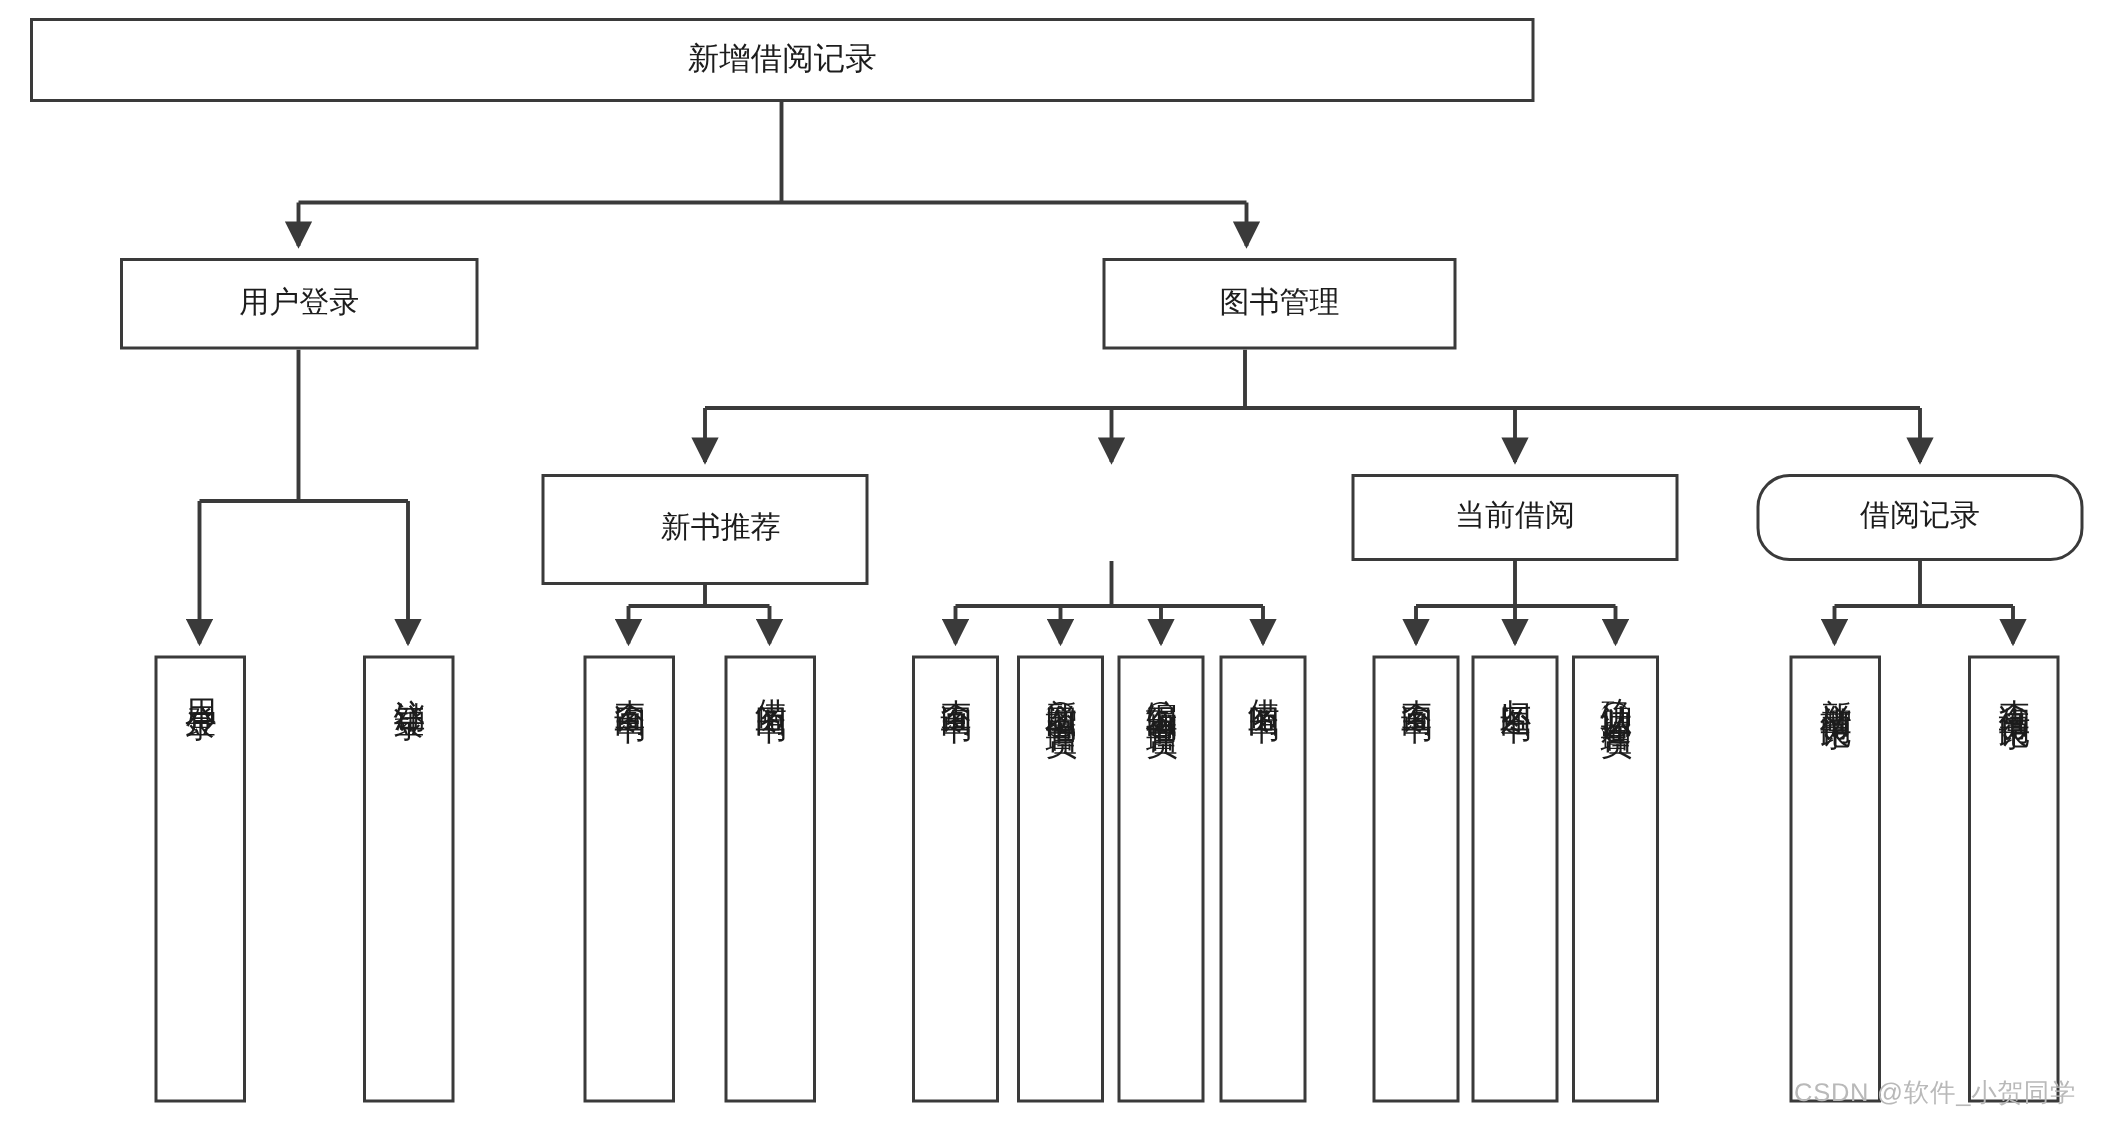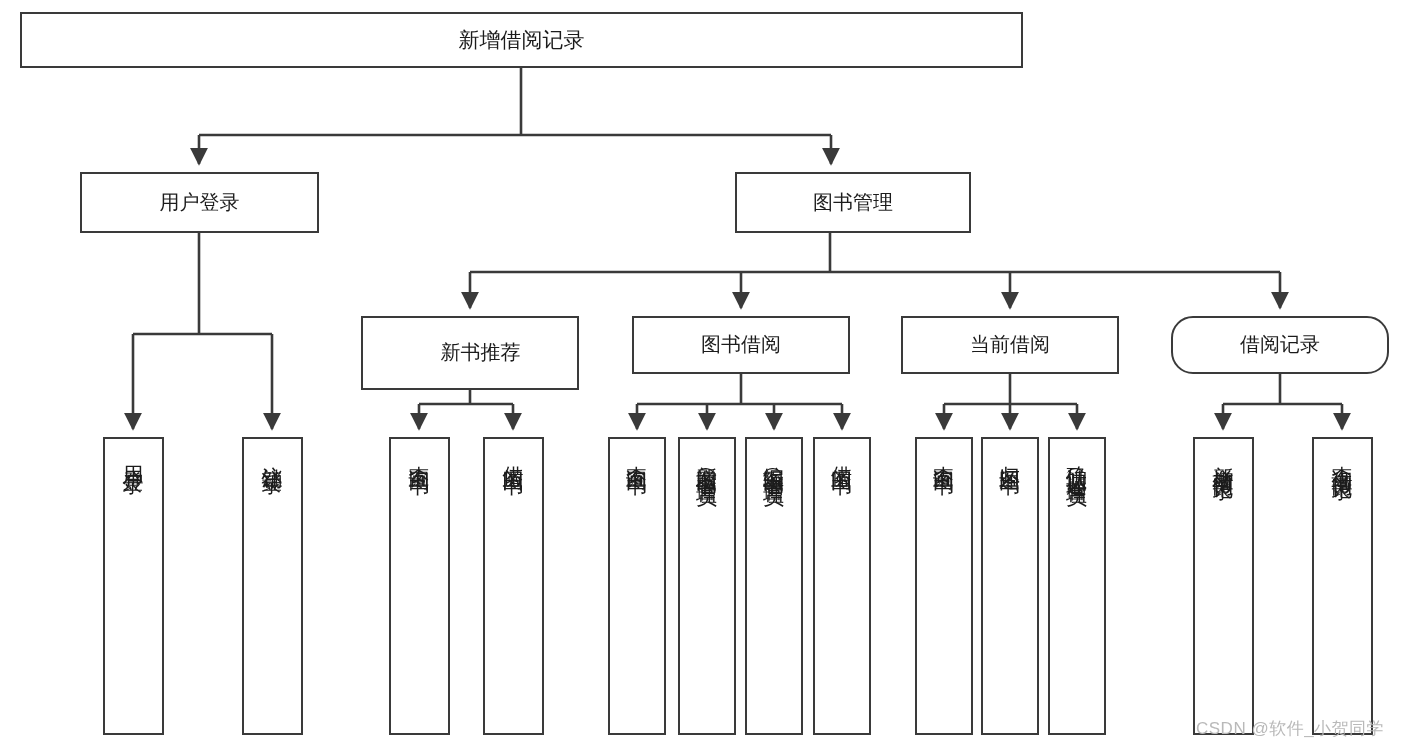--- a/index.html
+++ b/index.html
@@ -131,23 +131,20 @@
   <div class="node level2" style="left: 80px; top: 172px; width: 239px; height: 61px;">
     <span class="lbl">用户登录</span>
   </div>
   <div class="node level2" style="left: 704px; top: 172px; width: 236px; height: 61px; margin-left: 31px;">
     <span class="lbl">图书管理</span>
   </div>
 
   <div class="node level3" style="left: 361px; top: 316px; width: 218px; height: 74px; padding-left: 21px;">
     <span class="lbl">新书推荐</span>
   </div>
-  <div class="node level3" style="left: 632px; top: 316px; width: 218px; height: 58px;">
-    <span class="lbl">图书借阅</span>
-  </div>
   <div class="node level3" style="left: 901px; top: 316px; width: 218px; height: 58px; align-items: center;">
     <span class="lbl">当前借阅</span>
   </div>
   <div class="node level3" style="left: 1171px; top: 316px; width: 218px; height: 58px; border-radius: 22px;">
     <span class="lbl">借阅记录</span>
   </div>
 
   <div class="node leaf" style="left: 103px; top: 437px; width: 61px; height: 298px;">
     <span class="lbl">用户登录</span>
   </div>

